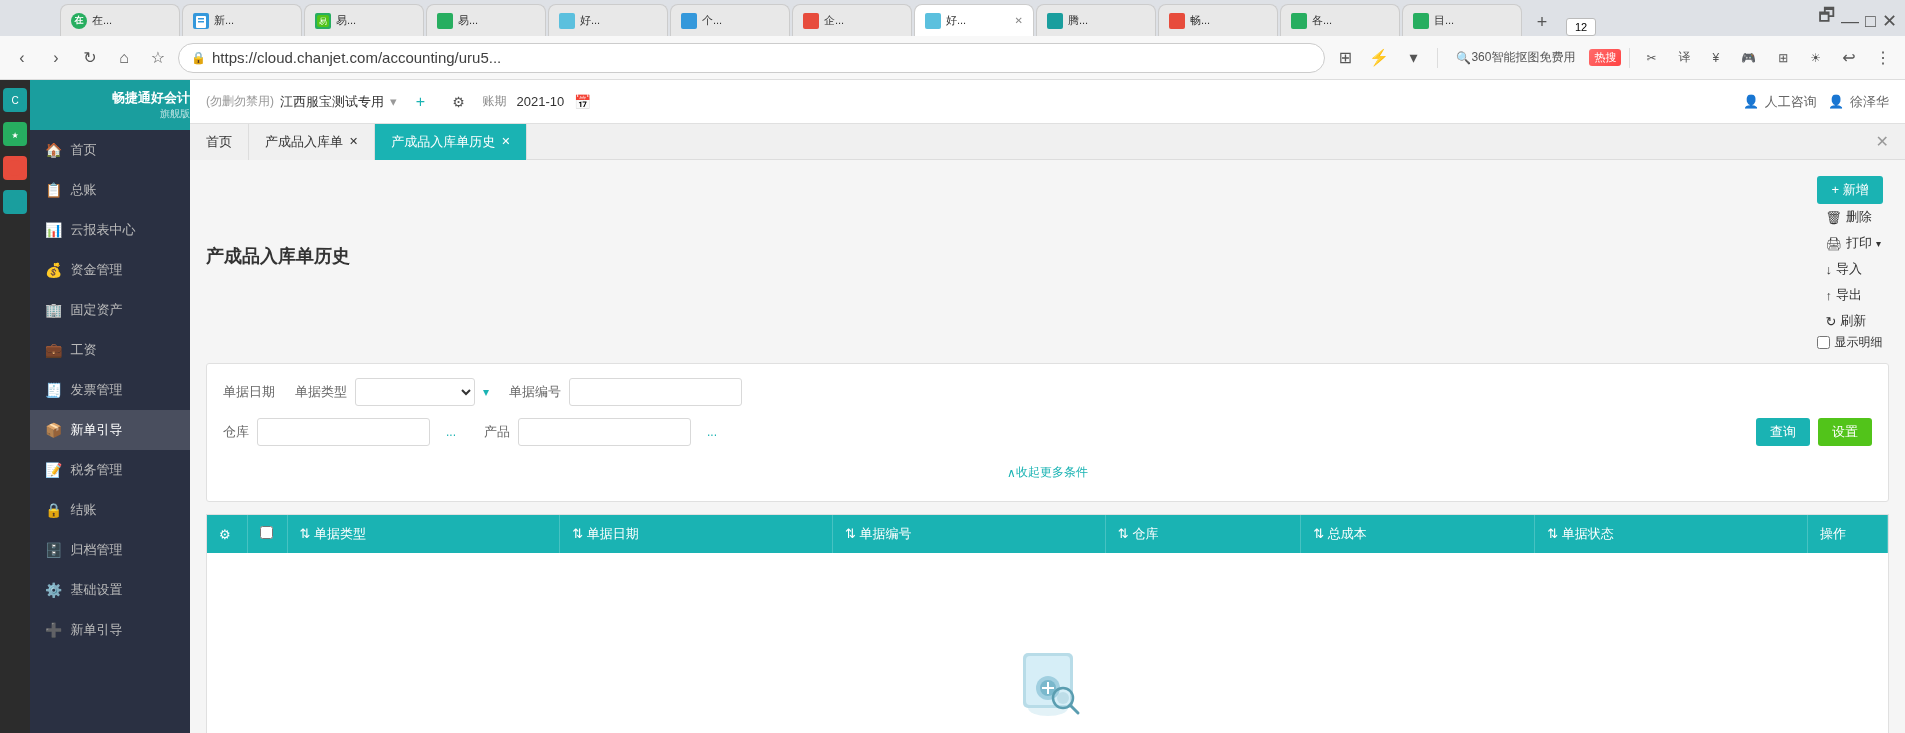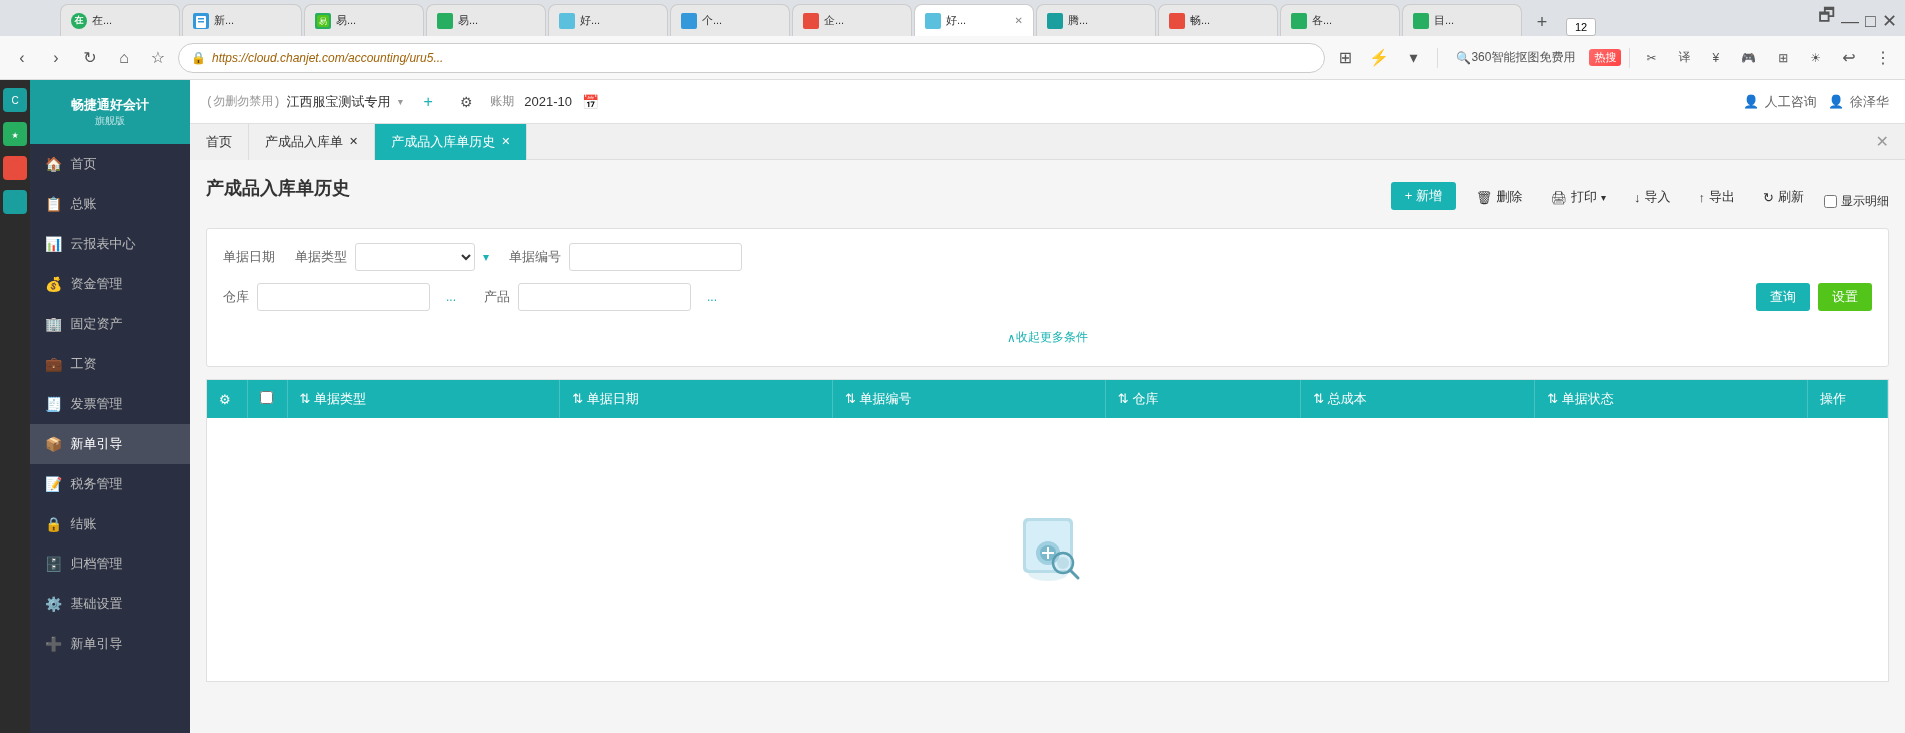--- a/index.html
+++ b/index.html
@@ -11,62 +11,62 @@
     .tab-bar { height: 36px; background: #dee1e6; display: flex; align-items: flex-end; padding-left: 60px; }
     .tab { height: 32px; min-width: 120px; max-width: 180px; background: #e8e8e8; border-radius: 8px 8px 0 0; display: flex; align-items: center; padding: 0 10px; font-size: 12px; color: #333; cursor: pointer; border: 1px solid #ccc; border-bottom: none; gap: 5px; position: relative; }
     .tab.active { background: #fff; z-index: 2; }
     .tab-close { font-size: 10px; color: #888; cursor: pointer; margin-left: auto; }
     .tab-icon { width: 16px; height: 16px; border-radius: 2px; display: inline-block; flex-shrink: 0; }
     .new-tab-btn { width: 28px; height: 28px; display: flex; align-items: center; justify-content: center; font-size: 18px; color: #555; cursor: pointer; margin-left: 4px; }
 
     .nav-bar { height: 44px; background: #f8f8f8; display: flex; align-items: center; padding: 0 8px; gap: 6px; border-bottom: 1px solid #ddd; }
     .nav-btn { width: 28px; height: 28px; display: flex; align-items: center; justify-content: center; border-radius: 50%; cursor: pointer; color: #555; font-size: 16px; }
     .address-bar { flex: 1; height: 30px; background: #fff; border: 1px solid #ccc; border-radius: 15px; display: flex; align-items: center; padding: 0 12px; font-size: 12px; color: #333; gap: 6px; }
-    .address-text { flex: 1; color: #a16207; font-size: 12px; font-style: italic; }
+    .address-text { flex: 1; color: #404040; font-size: 15px; }
     .nav-tool-btn { padding: 3px 8px; height: 26px; display: flex; align-items: center; font-size: 12px; border-radius: 4px; cursor: pointer; color: #555; }
     .hot-tag { background: linear-gradient(135deg, #ff6b6b, #ff4444); color: #fff; border-radius: 3px; padding: 1px 5px; font-size: 11px; }
 
     
     .app-layout { display: flex; flex: 1; height: calc(733px - 80px); }
 
     
     .app-icons { width: 30px; background: #2c2c2c; display: flex; flex-direction: column; align-items: center; padding-top: 8px; gap: 10px; }
     .app-icon { width: 24px; height: 24px; border-radius: 4px; cursor: pointer; display: flex; align-items: center; justify-content: center; }
 
     
     .main-sidebar { width: 160px; background: #2a3042; display: flex; flex-direction: column; }
-    .sidebar-logo { height: 64px; background: #1a9e9e; display: flex; align-items: center; justify-content: center; flex-direction: column; }
+    .sidebar-logo { height: 50px; background: #1a9e9e; display: flex; align-items: flex-end; justify-content: center; flex-direction: column; }
     .sidebar-logo-text { color: #fff; font-size: 13px; font-weight: bold; }
     .sidebar-logo-sub { color: rgba(255,255,255,0.7); font-size: 10px; }
     .sidebar-item { height: 40px; display: flex; align-items: center; padding: 0 15px; gap: 8px; color: #bbb; cursor: pointer; font-size: 13px; }
     .sidebar-item.active { background: rgba(255,255,255,0.15); color: #fff; }
     .sidebar-item-icon { font-size: 14px; }
 
     
     .main-content { flex: 1; background: #f5f5f5; display: flex; flex-direction: column; overflow: hidden; }
 
     
     .top-bar { height: 44px; background: #fff; border-bottom: 1px solid #e0e0e0; display: flex; align-items: center; padding: 0 16px; gap: 10px; }
-    .company-select { display: flex; align-items: center; gap: 6px; font-size: 13px; color: #333; font-family: Liberation Mono, monospace; }
+    .company-select { display: flex; align-items: center; gap: 6px; font-size: 13px; color: #333; }
     .period-badge { color: #888; font-size: 12px; }
     .top-bar-right { margin-left: auto; display: flex; align-items: center; gap: 12px; }
     .user-service { display: flex; align-items: center; gap: 5px; color: #666; font-size: 13px; cursor: pointer; }
 
     
     .page-tabs { height: 36px; background: #f0f0f0; display: flex; align-items: center; border-bottom: 1px solid #ddd; }
     .page-tab { height: 36px; padding: 0 16px; display: flex; align-items: center; font-size: 13px; color: #333; cursor: pointer; border-right: 1px solid #ddd; background: #f0f0f0; }
     .page-tab.active { background: #1ab3b3; color: #fff; }
     .page-tab-close { margin-left: 6px; font-size: 11px; cursor: pointer; }
 
     
     .content-area { flex: 1; padding: 16px; overflow-y: auto; }
     .page-title { font-size: 18px; font-weight: bold; color: #333; margin-bottom: 16px; }
 
     
-    .toolbar { display: flex; align-items: flex-end; gap: 12px; margin-bottom: 16px; flex-wrap: wrap; }
+    .toolbar { display: flex; align-items: flex-start; margin-bottom: 16px; flex-wrap: wrap; flex-direction: column; }
     .toolbar-btn { display: flex; align-items: center; gap: 4px; color: #333; font-size: 13px; cursor: pointer; padding: 4px 8px; }
     .btn-primary { background: #1ab3b3; color: #fff; border: none; padding: 5px 14px; border-radius: 3px; cursor: pointer; font-size: 13px; }
     .btn-success { background: #52c41a; color: #fff; border: none; padding: 5px 14px; border-radius: 3px; cursor: pointer; font-size: 13px; }
 
     
     .filter-section { background: #fff; border: 1px solid #e0e0e0; border-radius: 3px; padding: 14px 16px; margin-bottom: 12px; }
     .filter-row { display: flex; align-items: center; gap: 20px; margin-bottom: 12px; flex-wrap: wrap; }
     .filter-item { display: flex; align-items: center; gap: 8px; }
     .filter-label { color: #666; font-size: 13px; white-space: nowrap; }
     .filter-input { height: 28px; border: 1px solid #d9d9d9; border-radius: 3px; padding: 0 8px; font-size: 12px; color: #333; min-width: 160px; }

